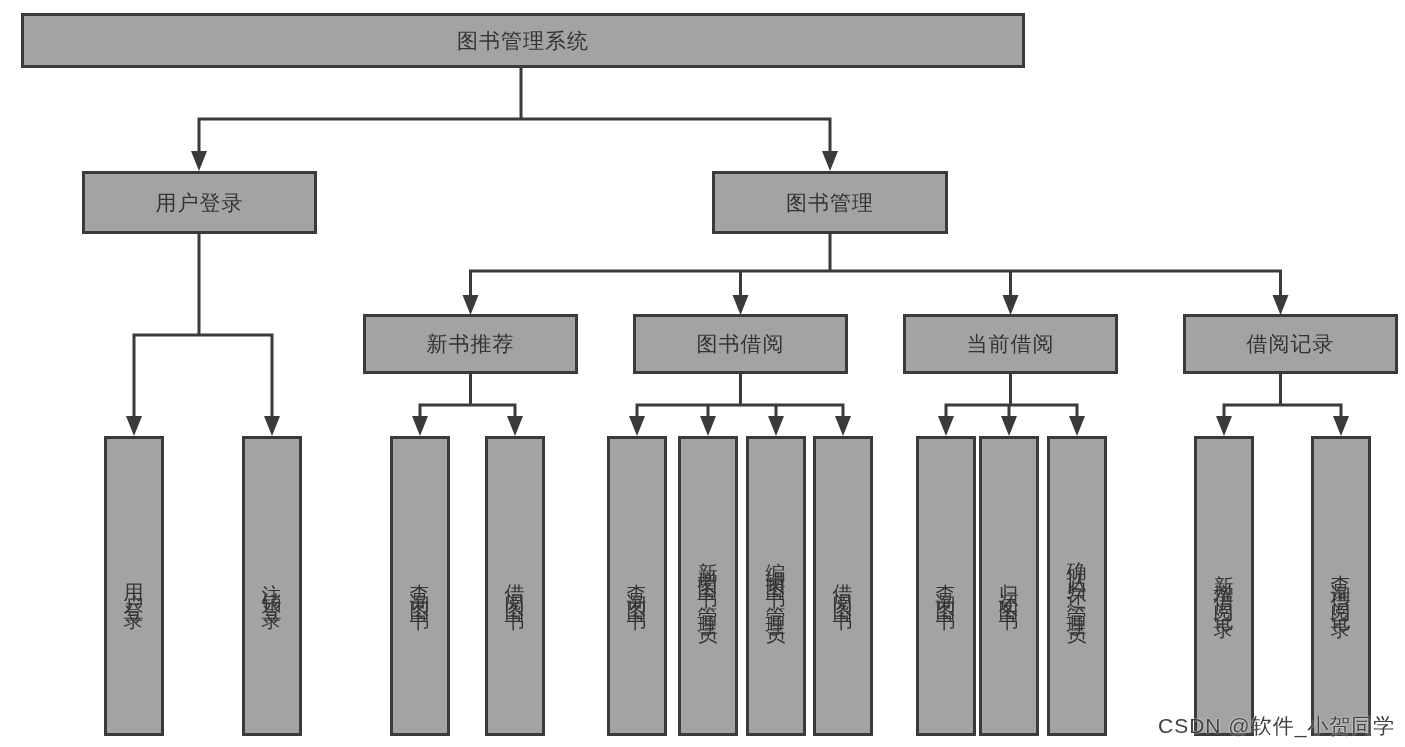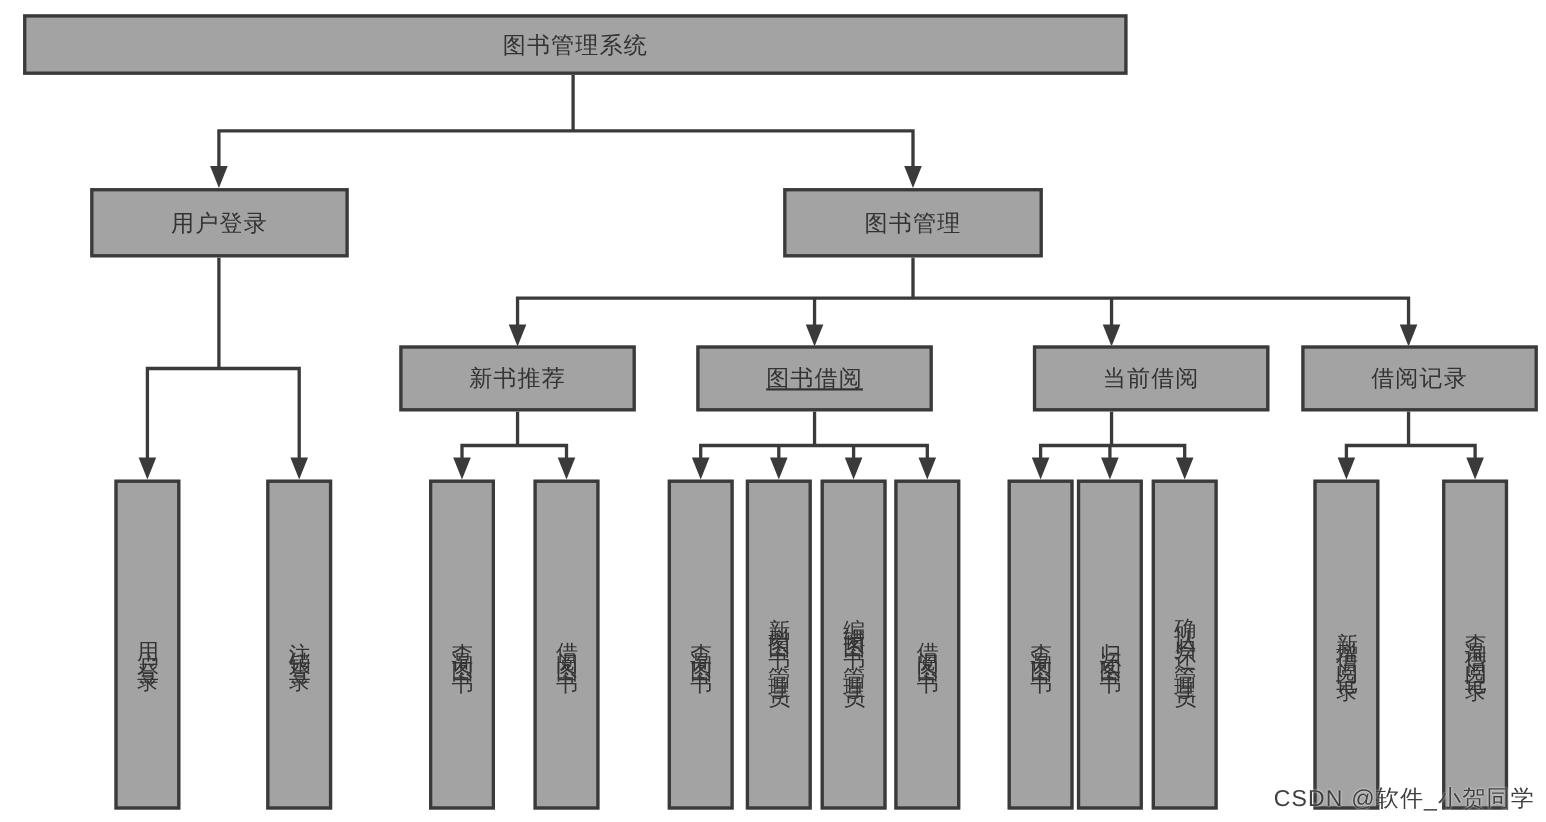--- a/index.html
+++ b/index.html
@@ -96,24 +96,24 @@
   <div class="box h" style="left:82px; top:171px; width:235px; height:63px;">
     <span>用户登录</span>
   </div>
   <div class="box h" style="left:712px; top:171px; width:236px; height:63px;">
     <span>图书管理</span>
   </div>
 
   <div class="box h" style="left:363px; top:314px; width:215px; height:60px;">
     <span>新书推荐</span>
   </div>
-  <div class="box h" style="left:633px; top:314px; width:215px; height:60px;text-decoration:underline;">
+  <div class="box h" style="left:633px; top:314px; width:215px; height:60px;">
     <span>图书借阅</span>
   </div>
-  <div class="box h" style="left:903px; top:314px; width:215px; height:60px;margin-left:36px;">
+  <div class="box h" style="left:903px; top:314px; width:215px; height:60px;">
     <span>当前借阅</span>
   </div>
   <div class="box h" style="left:1173px; top:314px; width:215px; height:60px;margin-left:10px;">
     <span>借阅记录</span>
   </div>
 
   <div class="box v" style="left:104px; top:436px; width:60px; height:300px;">
     <span>用户登录</span>
   </div>
   <div class="box v" style="left:242px; top:436px; width:60px; height:300px;">

